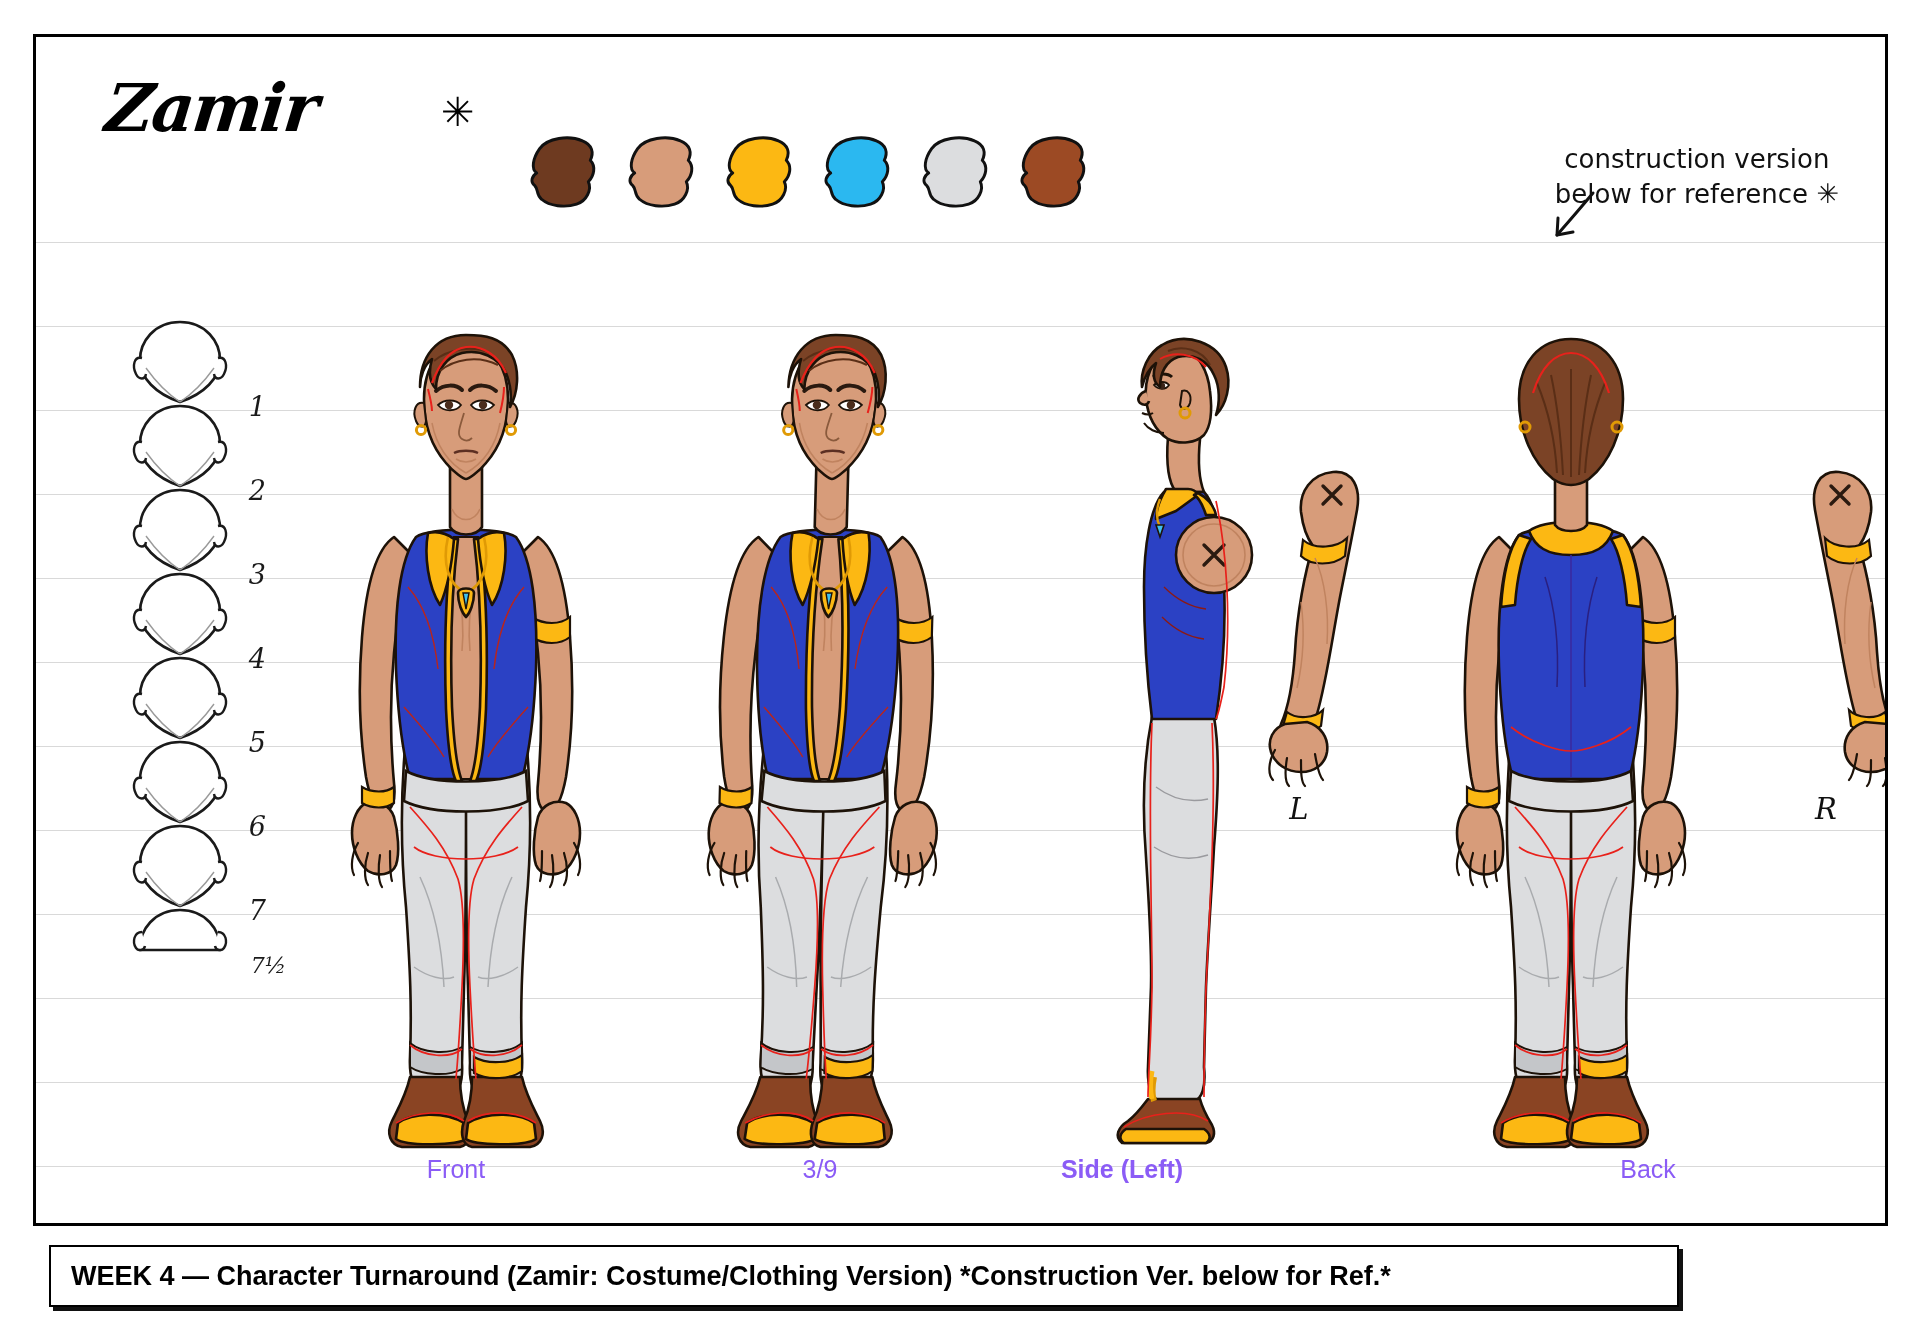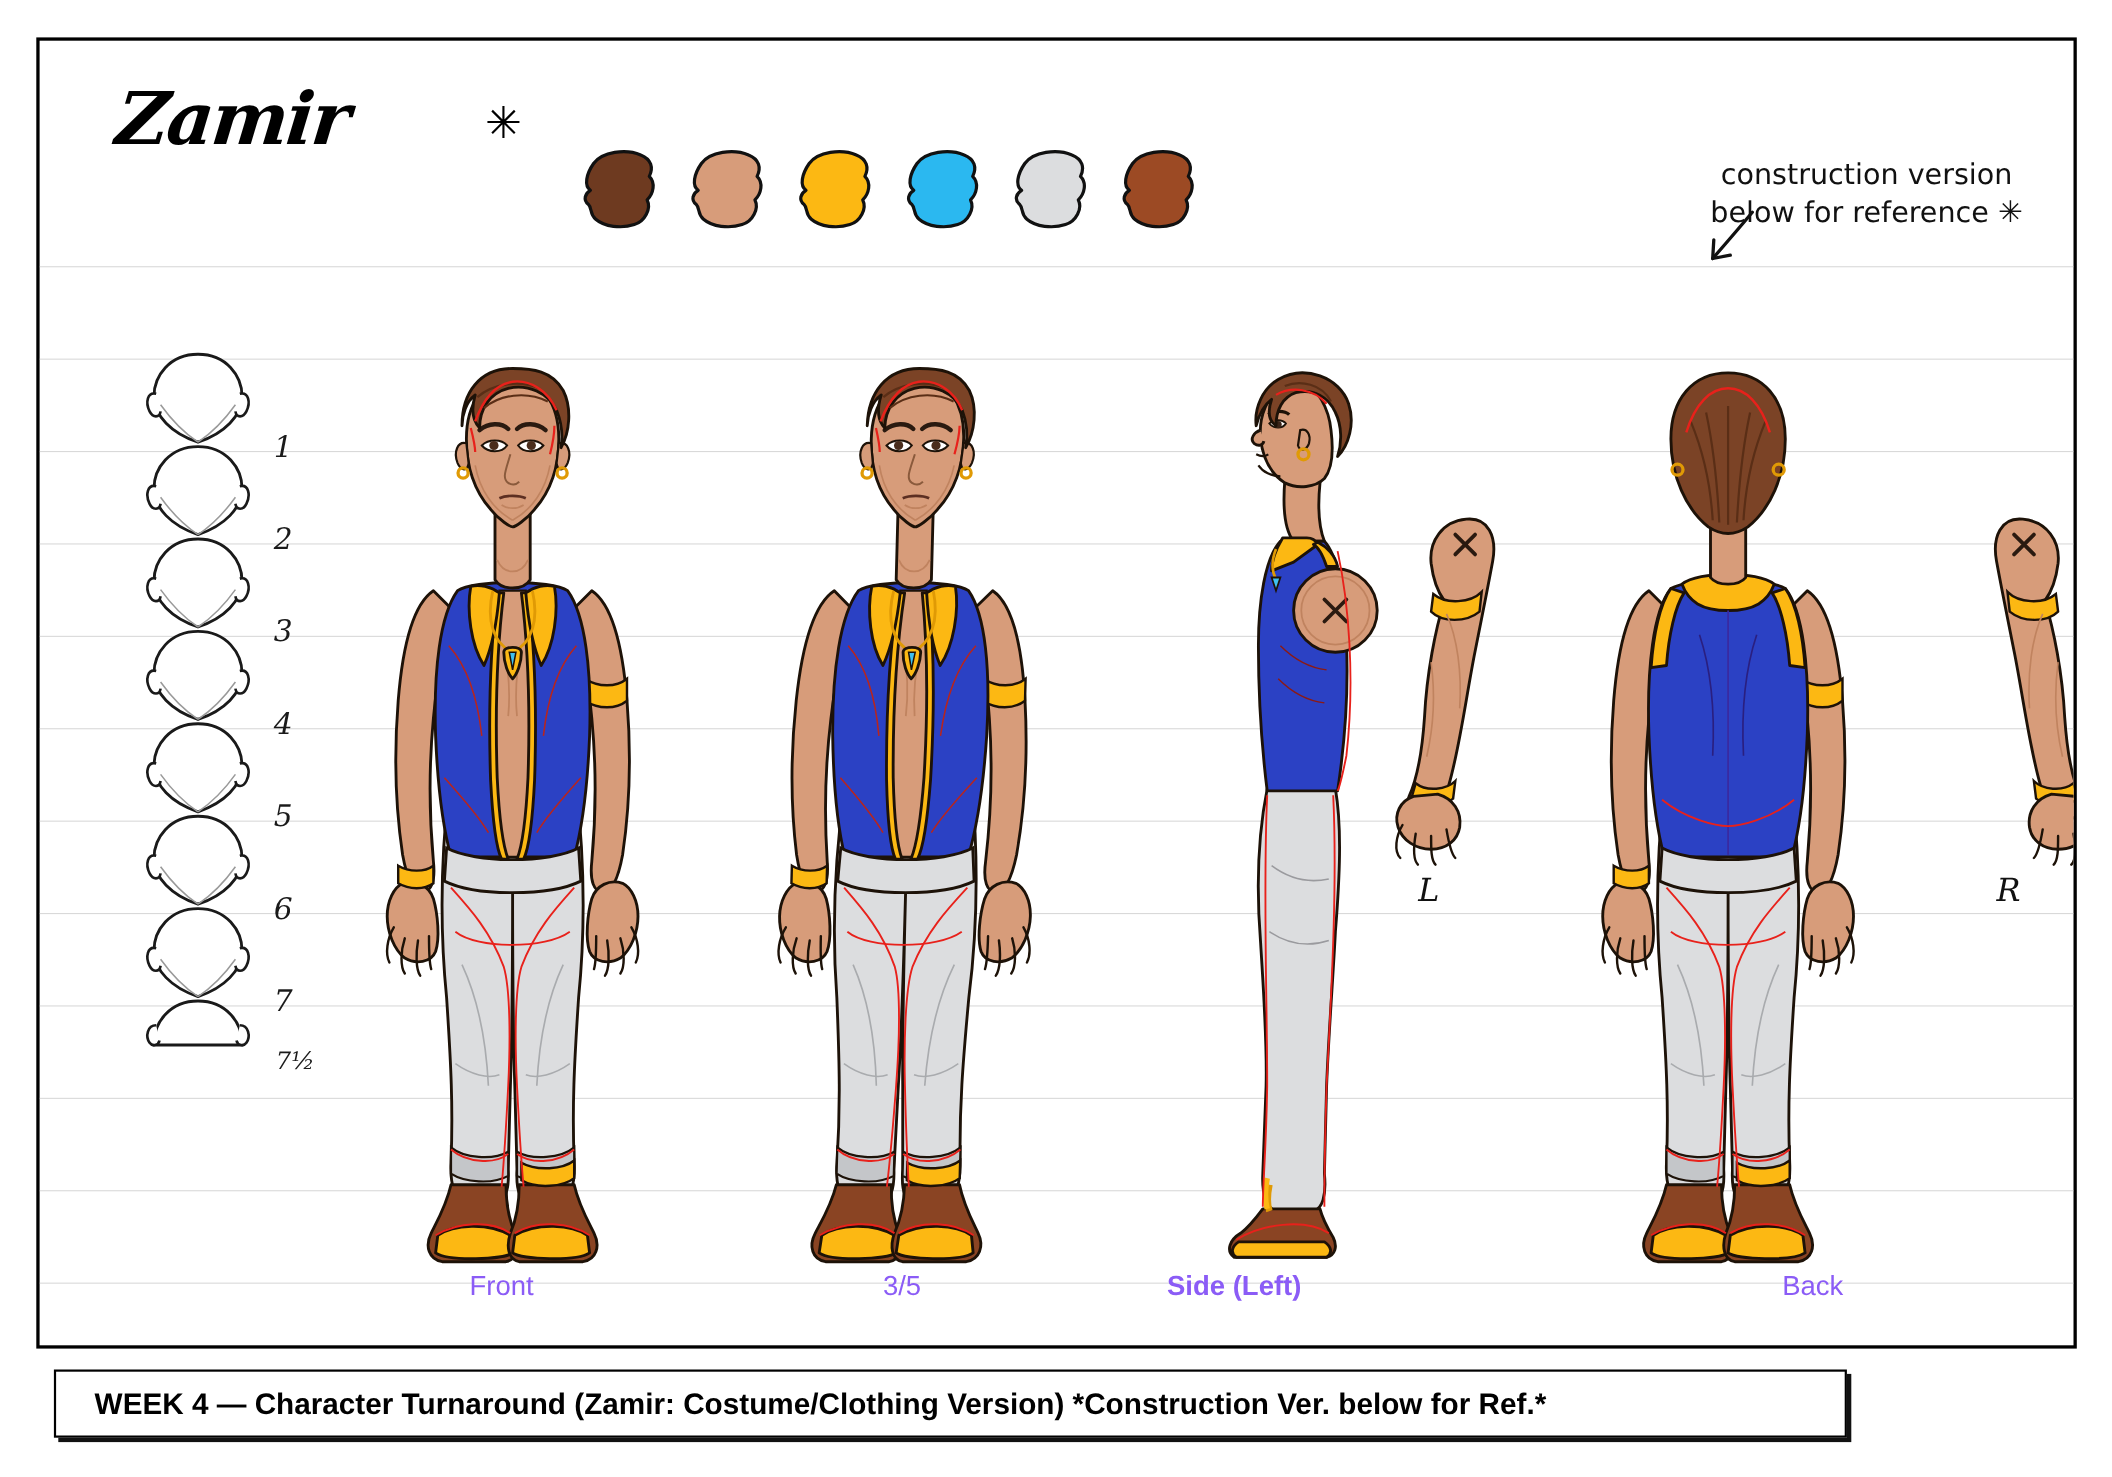--- a/index.html
+++ b/index.html
@@ -100,21 +100,21 @@
     transform: translateX(-50%);
   }
   
   .caption-bar {
     position: absolute;
     left: 49px; top: 1245px;
     width: 1630px; height: 62px;
     border: 2px solid #000;
     background: #fff;
     display: flex; align-items: center;
-    padding-left: 35px;
+    padding-left: 20px;
     box-shadow: 4px 4px 0 #111;
   }
   .caption-bar span {
     font-family: "Liberation Sans", sans-serif;
     font-weight: 700; font-size: 27px;
     color: #000; white-space: nowrap;
   }
 </style>
 </head>
 <body>
@@ -496,21 +496,21 @@
             <path d="M32 78 C44 88 66 86 76 76 L74 94 C62 104 40 104 30 94 Z" fill="#FCB813" stroke="#1d1208" stroke-width="2.2"></path>
             <path d="M16 250 C26 258 44 256 52 248 L50 264 C40 272 22 272 12 264 Z" fill="#FCB813" stroke="#1d1208" stroke-width="2.2"></path>
             <path d="M14 262 C2 266 -4 278 0 290 C4 302 16 310 30 310 C44 310 54 302 56 290 C58 276 50 264 36 260 Z" fill="#D79C7A" stroke="#1d1208" stroke-width="2.6"></path>
             <path d="M4 288 C-2 298 -4 312 2 318 M16 296 C14 308 14 320 18 324 M30 298 C30 310 30 320 34 324 M44 292 C46 304 48 314 52 318" fill="none" stroke="#1d1208" stroke-width="2.2" stroke-linecap="round"></path>
             <path d="M44 96 C54 118 58 150 56 182 M30 140 C34 170 32 200 26 226" fill="none" stroke="#C0835F" stroke-width="1.5"></path>
           </g>
         </svg>
       </div>
 
     <div class="view-label" style="left:420px; top:1118px;">Front</div>
-    <div class="view-label" style="left:784px; top:1118px;">3/5</div>
+    <div class="view-label" style="left:784px; top:1118px;">3/9</div>
     <div class="view-label" style="left:1086px; top:1118px;font-weight:bold;">Side (Left)</div>
     <div class="view-label" style="left:1612px; top:1118px;">Back</div>
 
     <div class="arm-label" style="left:1263px; top:755px;">L</div>
     <div class="arm-label" style="left:1790px; top:755px;">R</div>
 
   </div>
 
   <div class="caption-bar">
     <span>WEEK 4 — Character Turnaround (Zamir: Costume/Clothing Version) *Construction Ver. below for Ref.*</span>

